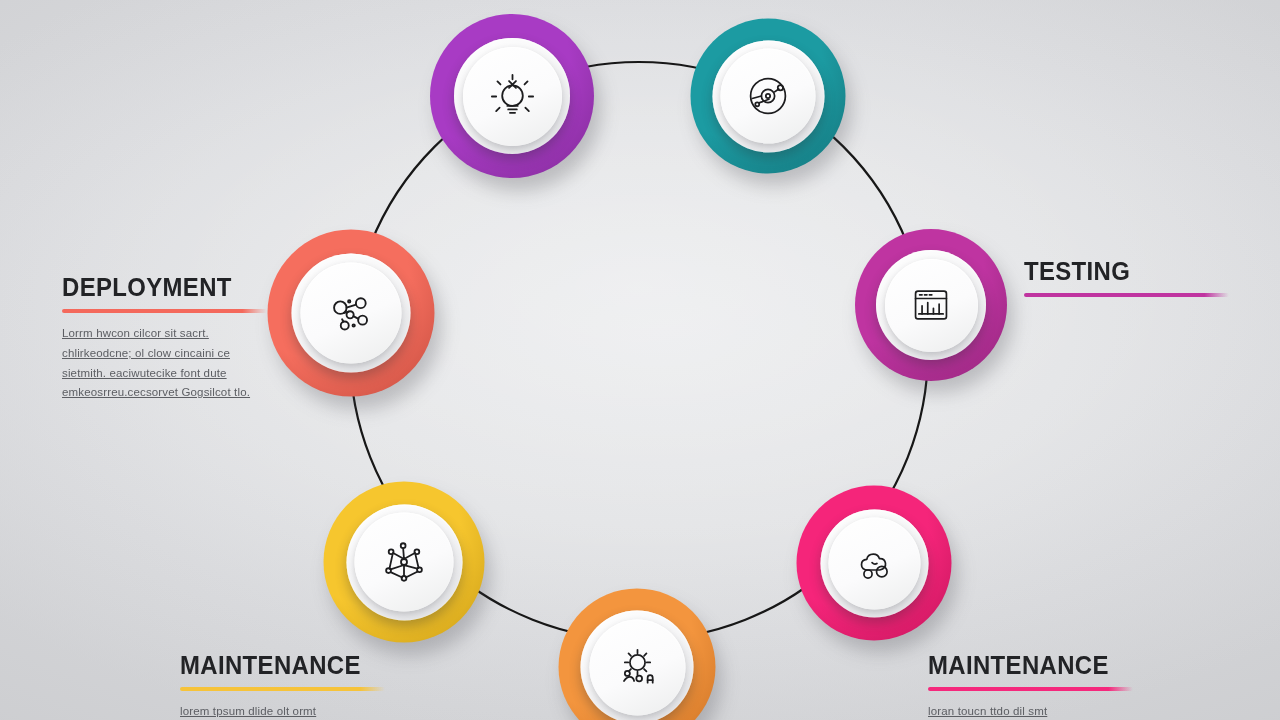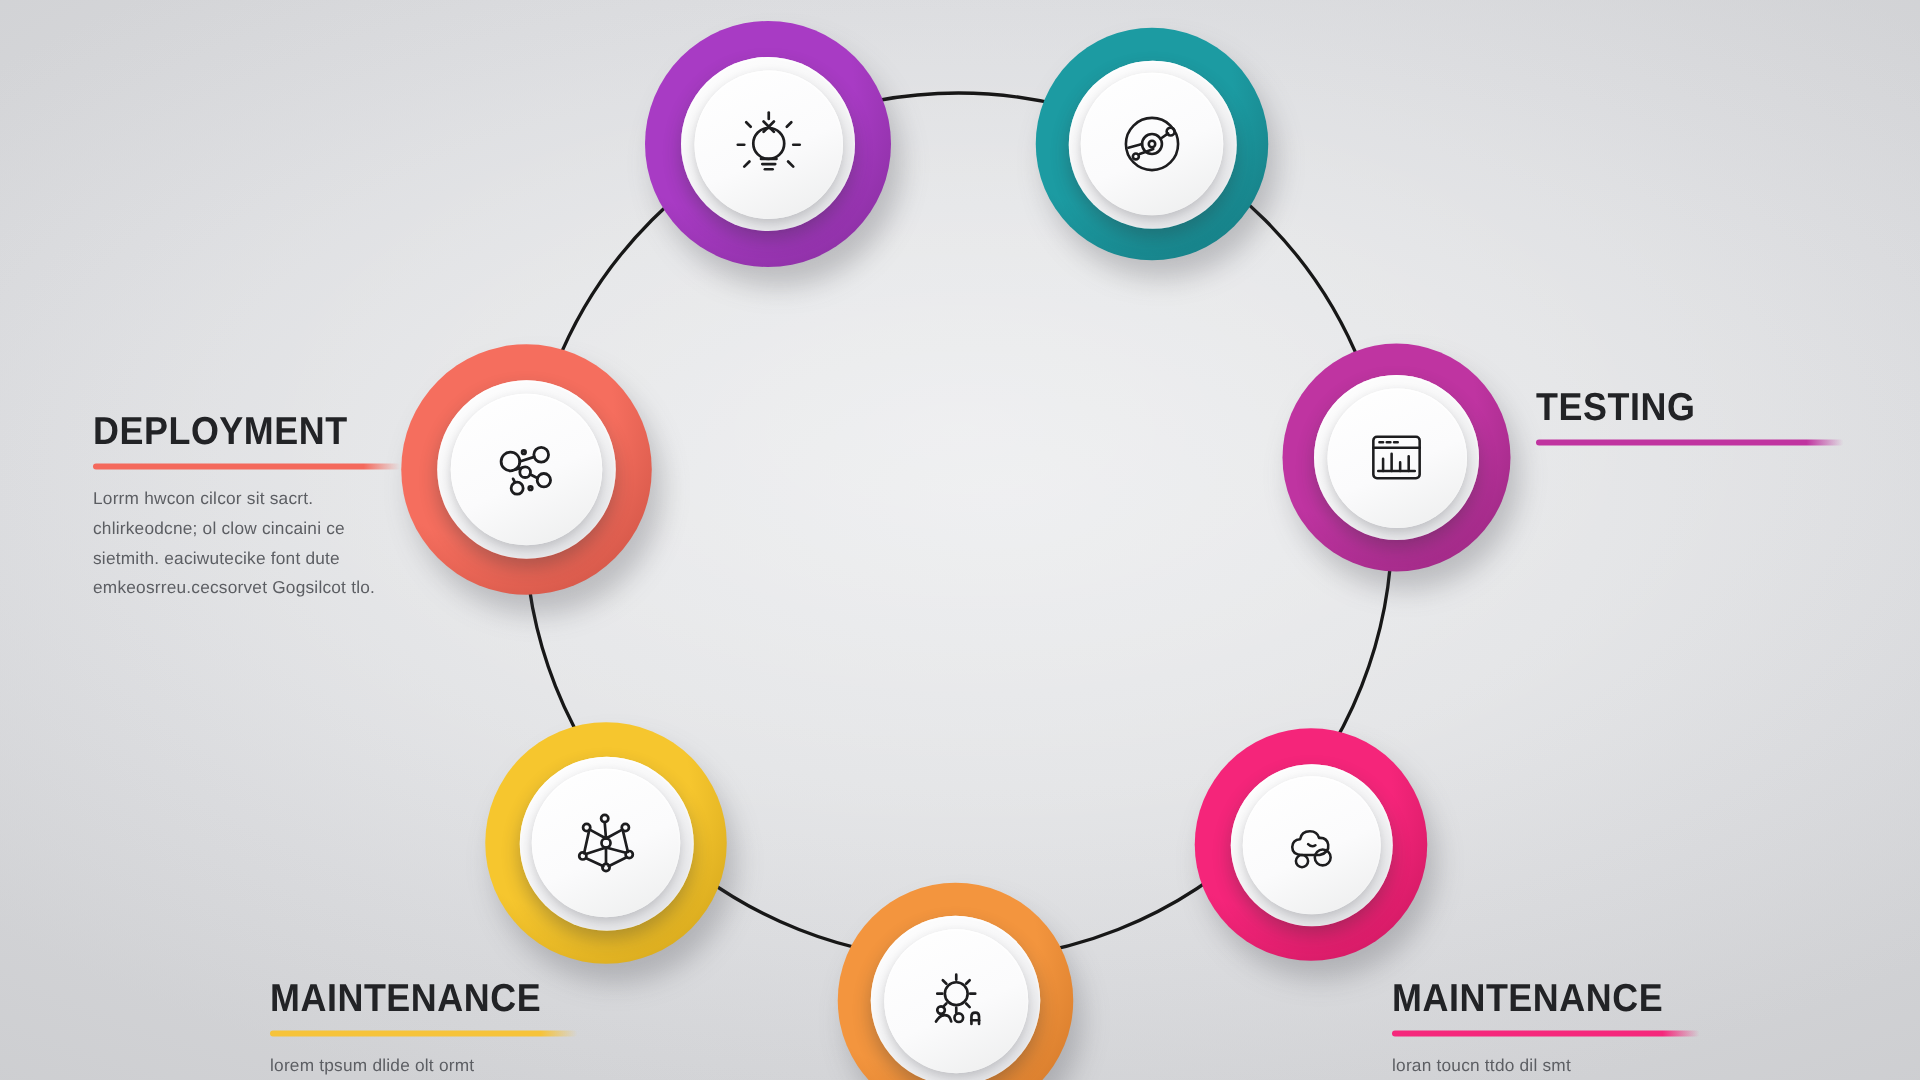--- a/index.html
+++ b/index.html
@@ -133,20 +133,21 @@
     width: 100%;
   }
 
   .label-body {
     font-family: "Liberation Sans", sans-serif;
     font-size: 11.5px;
     line-height: 1.72;
     color: #5c5e63;
     margin: 0;
     letter-spacing: 0.15px;
+    text-decoration: underline;
   }
 </style>
 </head>
 <body>
 
 <div id="stage">
 
   <svg class="ring-svg" viewBox="0 0 1280 720" xmlns="http://www.w3.org/2000/svg">
     <circle id="connector-circle" cx="639" cy="351" r="289" fill="none" stroke="#171717" stroke-width="2.2"></circle>
   </svg>

